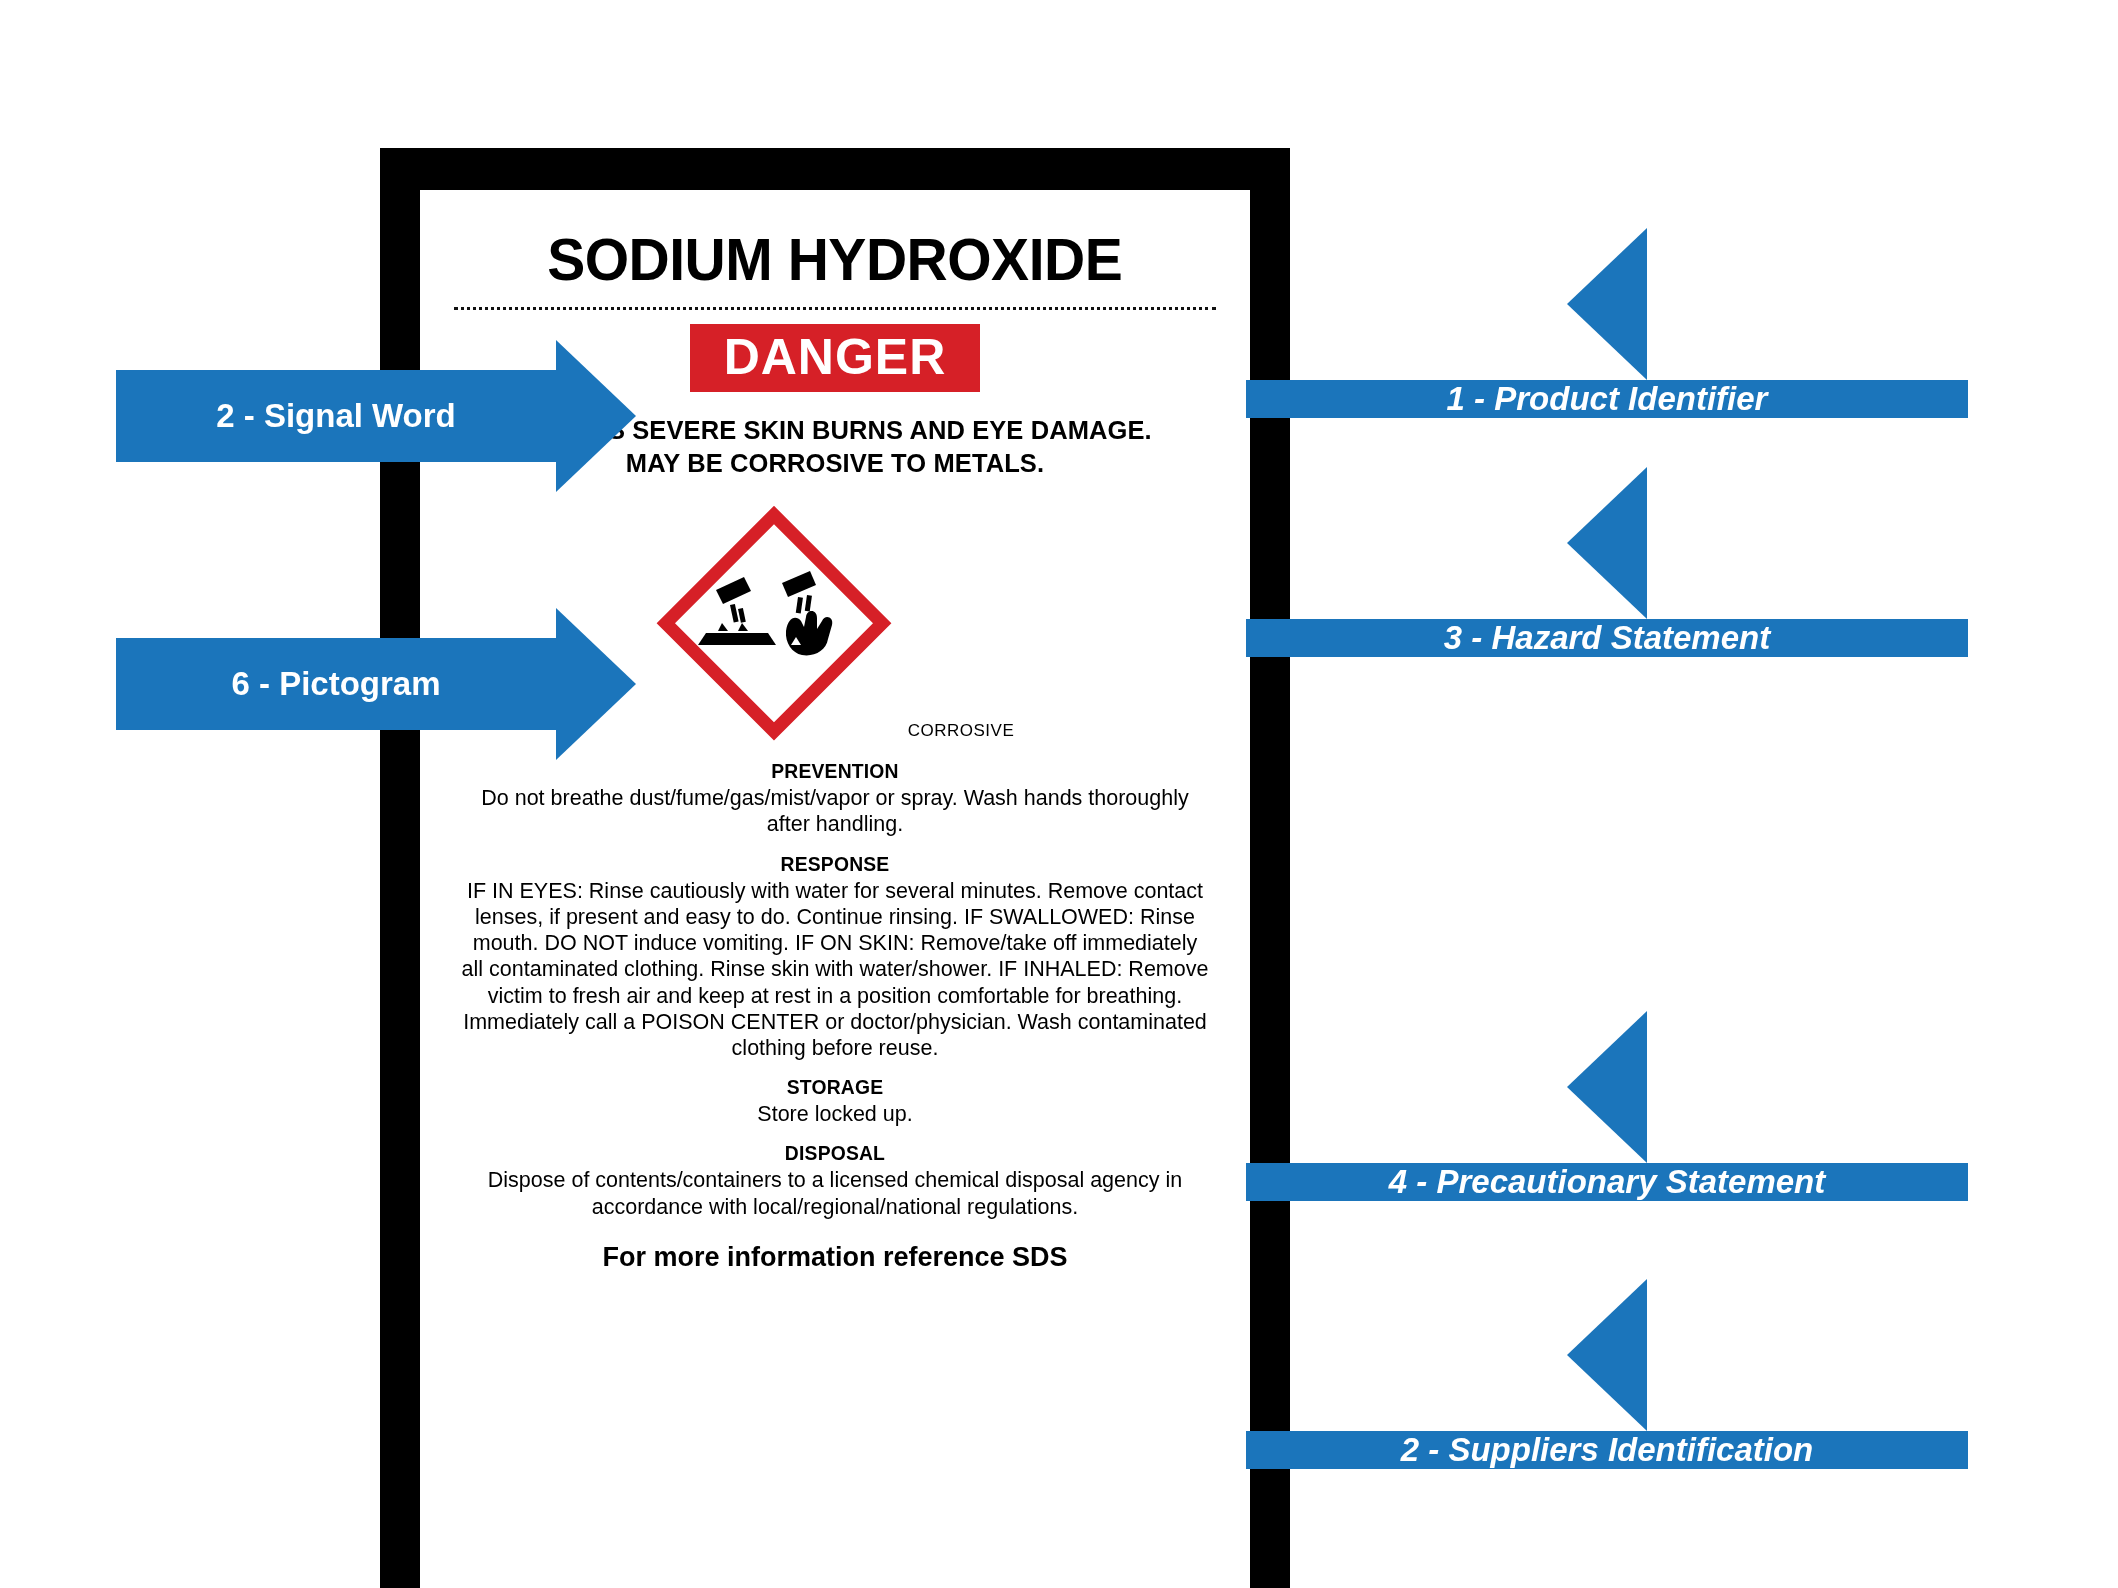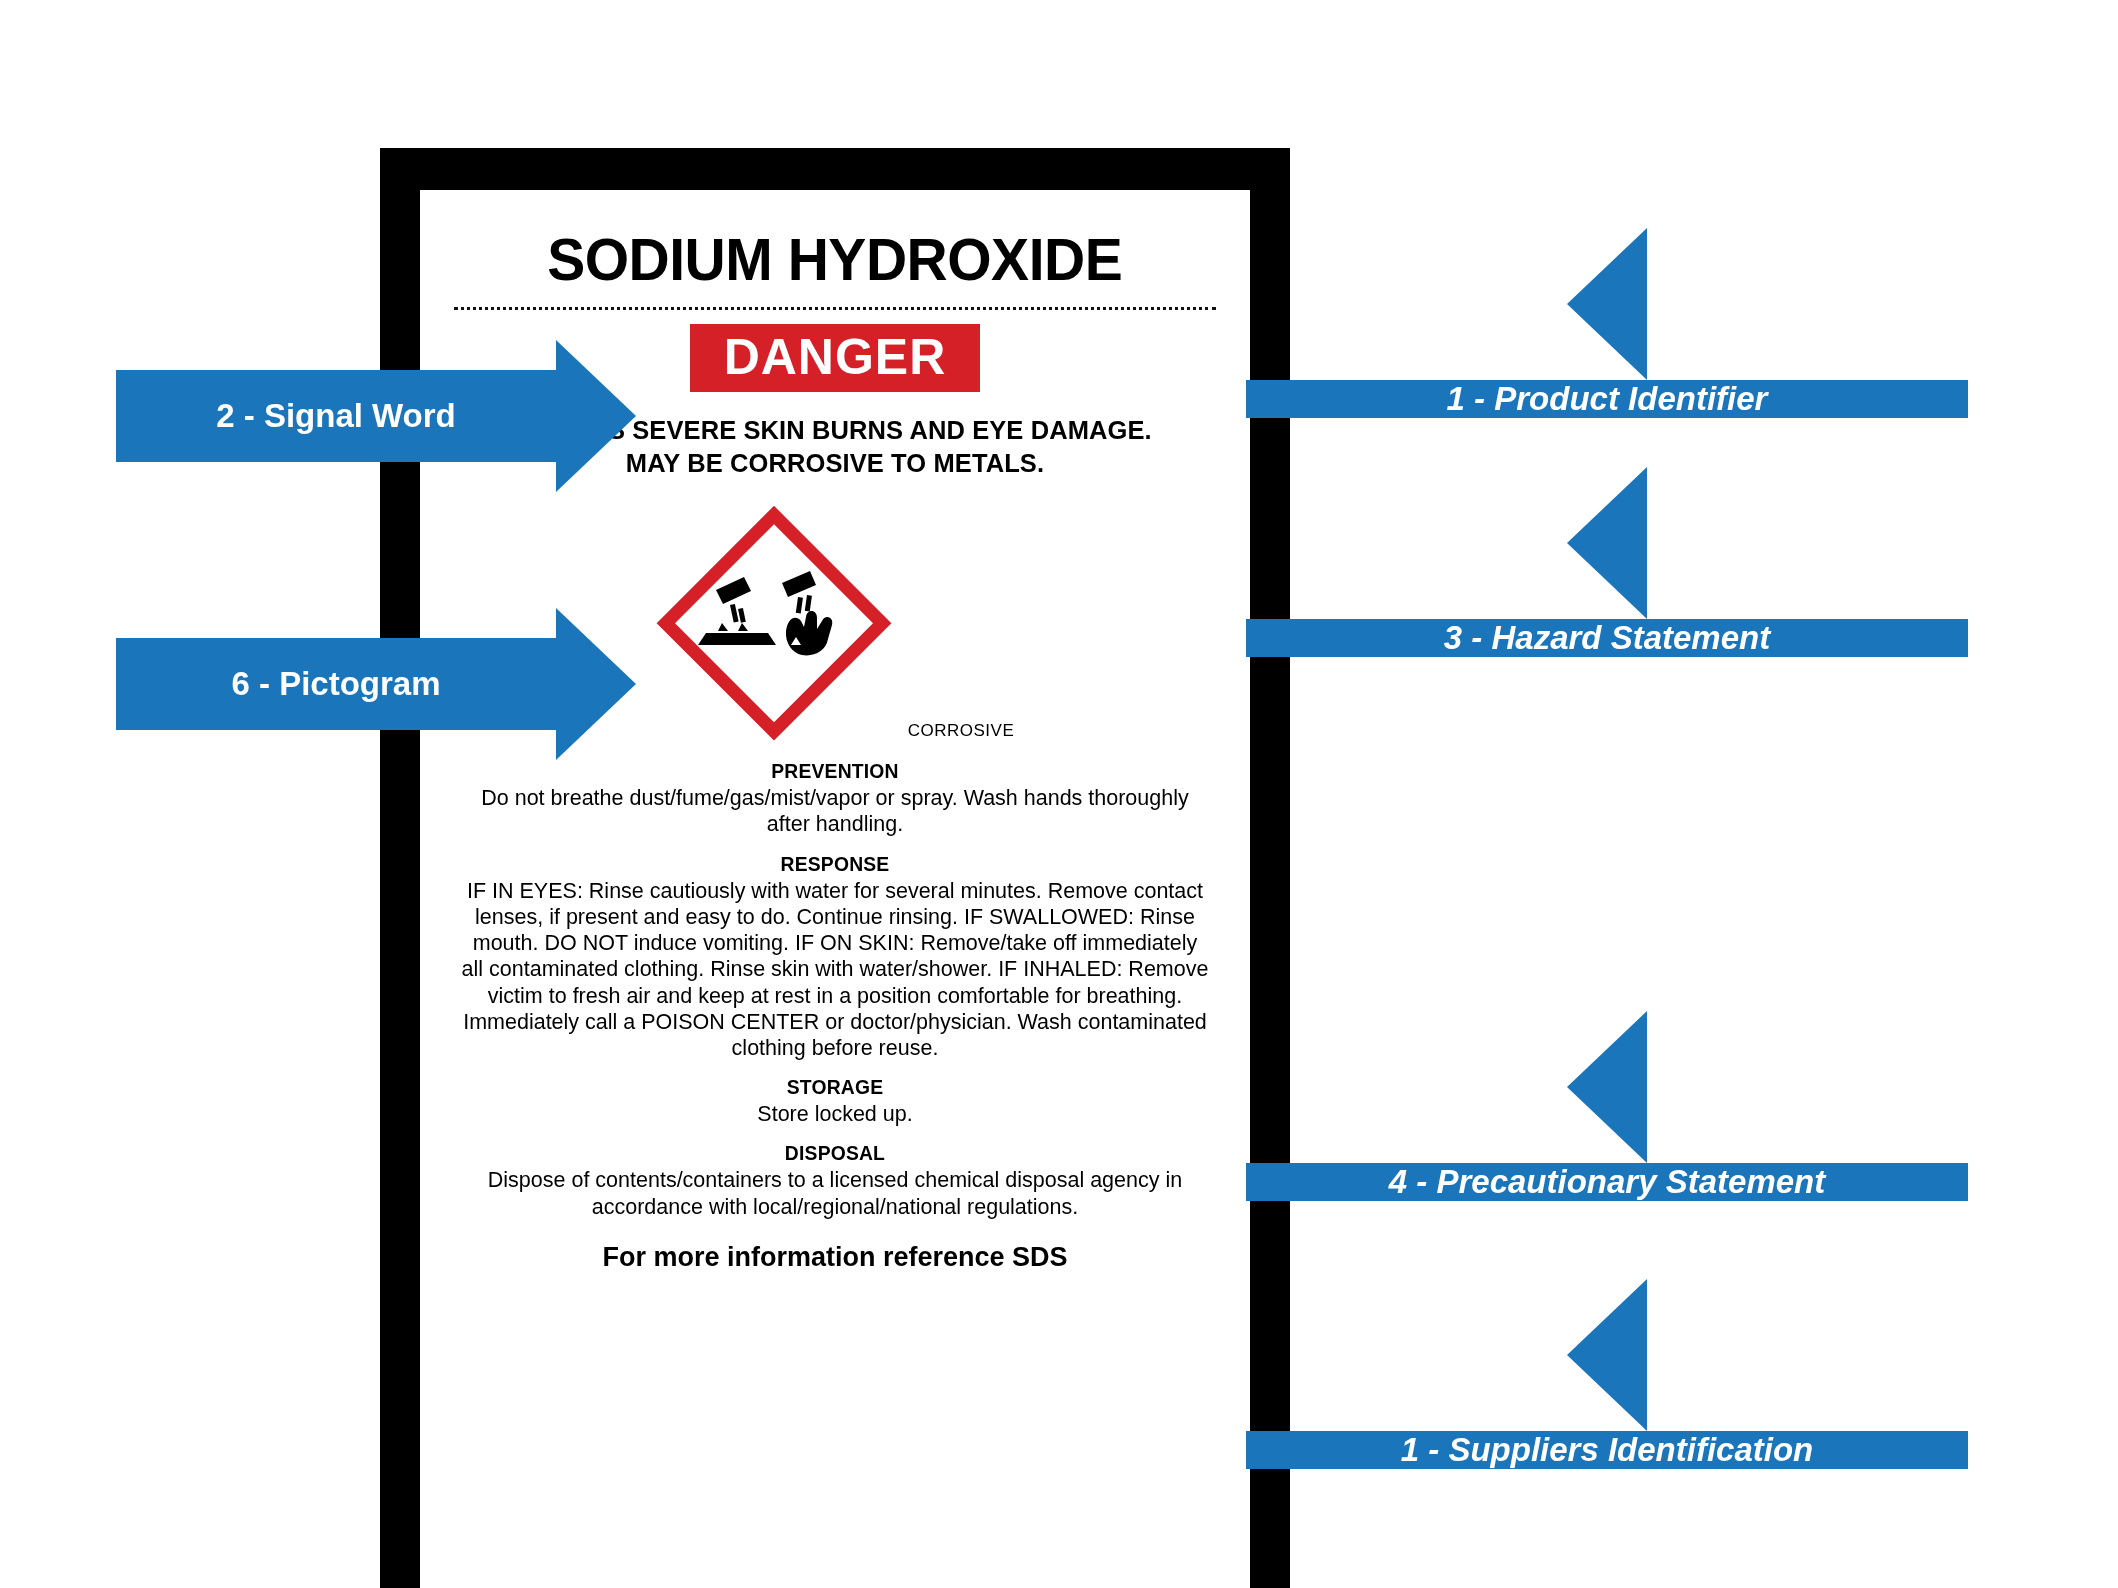--- a/index.html
+++ b/index.html
@@ -278,21 +278,21 @@
 <div class="callout right-side" id="callout-4">
   <div class="arrow-head head-left"></div>
   <div class="bar">
     <span class="label">4 - Precautionary Statement</span>
   </div>
 </div>
 
 <div class="callout right-side" id="callout-5">
   <div class="arrow-head head-left"></div>
   <div class="bar">
-    <span class="label">1 - Suppliers Identification</span>
+    <span class="label">2 - Suppliers Identification</span>
   </div>
 </div>
 
 <div class="callout left-side" id="callout-2">
   <div class="bar">
     <span class="label">2 - Signal Word</span>
   </div>
   <div class="arrow-head head-right"></div>
 </div>
 

